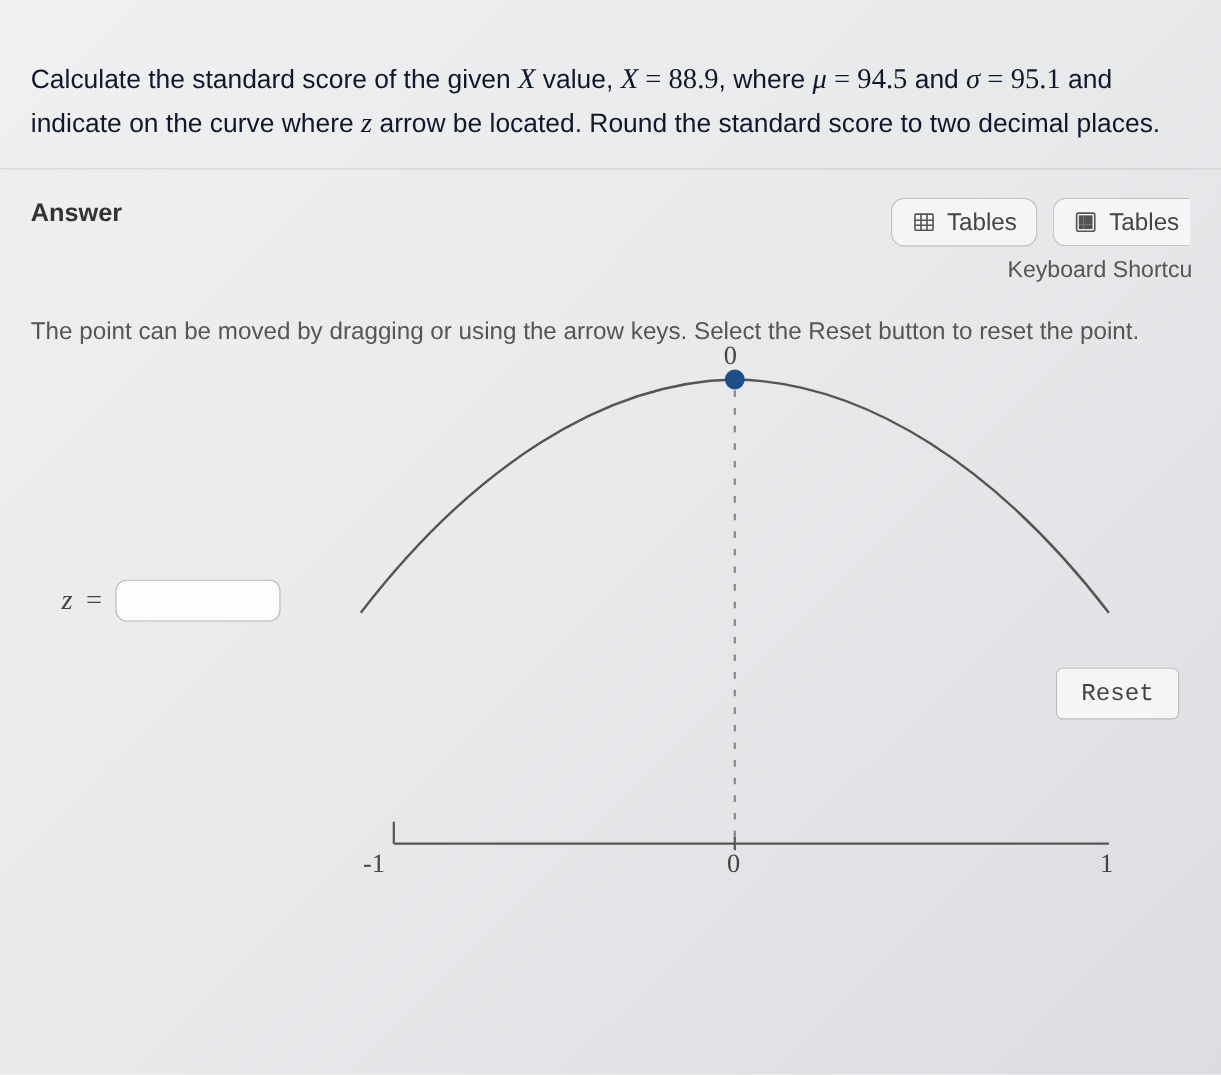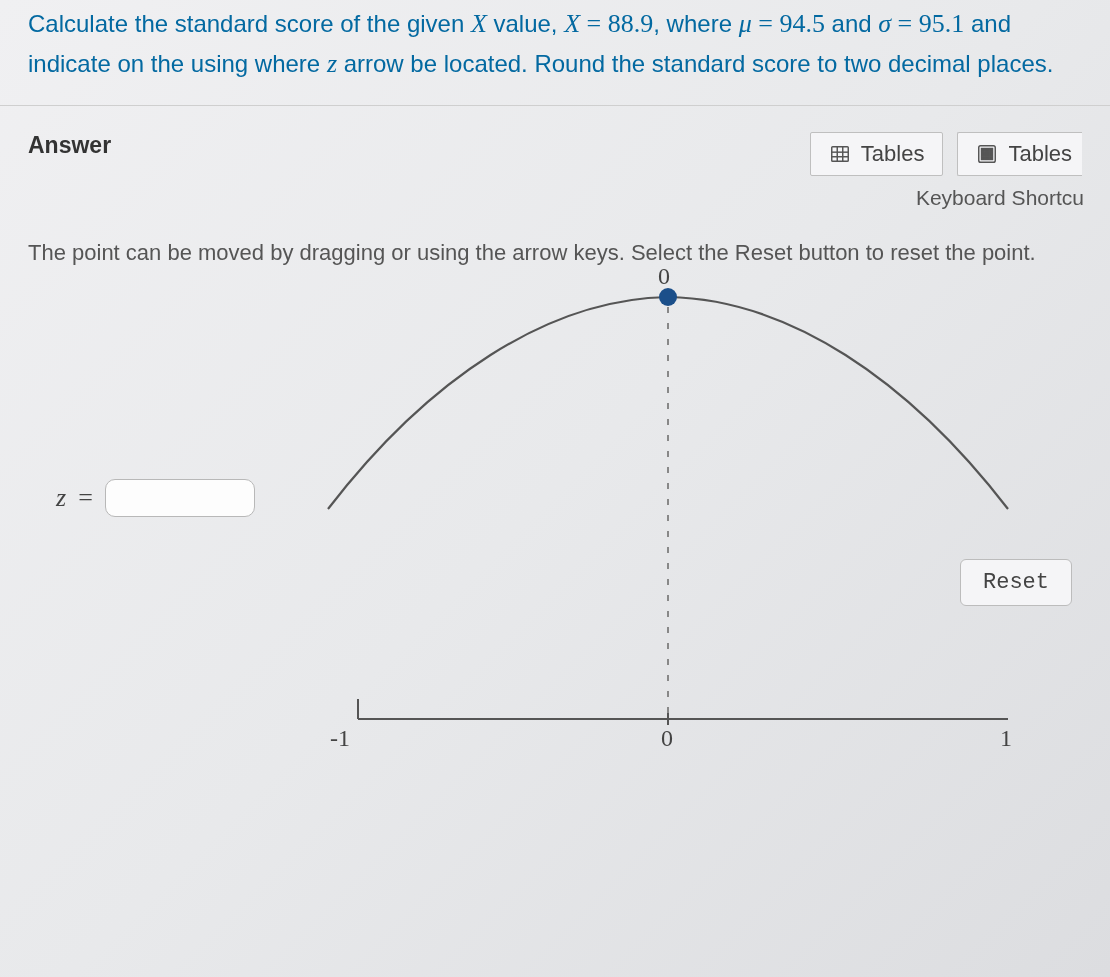--- a/index.html
+++ b/index.html
@@ -12,22 +12,23 @@
       color: #3a3a3a;
       position: relative;
     }
     .question-area {
       padding: 4px 28px 20px 28px;
       border-bottom: 1px solid #cfcfcf;
     }
     .question-text {
       font-size: 24px;
       line-height: 1.55;
-      color: #0369a1;
+      color: #0f172a;
       font-weight: 400;
+      margin-top: 48px;
     }
     .math-var { font-style: italic; font-family: 'Times New Roman', serif; font-size: 26px;}
     .math-sym { font-family: 'Times New Roman', serif; font-size: 26px;}
     .math-num { font-family: 'Times New Roman', serif; font-size: 26px;}
     .answer-section { padding: 26px 28px 0 28px; }
     .answer-header {
       display: flex;
       justify-content: space-between;
       align-items: flex-start;
     }
@@ -37,21 +38,21 @@
       color: #333;
     }
     .header-right { display: flex; flex-direction: column; align-items: flex-end; gap: 10px; }
     .button-row { display: flex; gap: 14px; }
     .tool-button {
       display: flex;
       align-items: center;
       gap: 10px;
       background: #f5f5f7;
       border: 1px solid #bfbfbf;
-      border-radius: 2px;
+      border-radius: 12px;
       padding: 8px 18px;
       font-size: 22px;
       color: #444;
       cursor: pointer;
     }
     .tool-button.cutoff { border-right: none; border-top-right-radius:0; border-bottom-right-radius:0; padding-right:10px;}
     .icon-svg { width: 22px; height: 22px; }
     .shortcut-label {
       font-size: 21px;
       color: #555;
@@ -123,21 +124,21 @@
       color: #444;
     }
   </style>
 </head>
 <body>
 
 <div class="question-area">
   <p class="question-text">
     <span>Calculate the standard score of the given </span><span class="math-var">X</span><span> value, </span><span class="math-var">X</span><span class="math-sym"> = </span><span class="math-num">88.9</span><span>, where </span><span class="math-var">μ</span><span class="math-sym"> = </span><span class="math-num">94.5</span><span> and </span><span class="math-var">σ</span><span class="math-sym"> = </span><span class="math-num">95.1</span><span> and</span>
     <br>
-    <span>indicate on the using where </span><span class="math-var">z</span><span> arrow be located.  Round the standard score to two decimal places.</span>
+    <span>indicate on the curve where </span><span class="math-var">z</span><span> arrow be located.  Round the standard score to two decimal places.</span>
   </p>
 </div>
 
 <div class="answer-section">
   <div class="answer-header">
     <div class="answer-label">Answer</div>
     <div class="header-right">
       <div class="button-row">
         <button class="tool-button">
           <svg class="icon-svg" viewBox="0 0 24 24" fill="none" stroke="#555" stroke-width="1.6">

